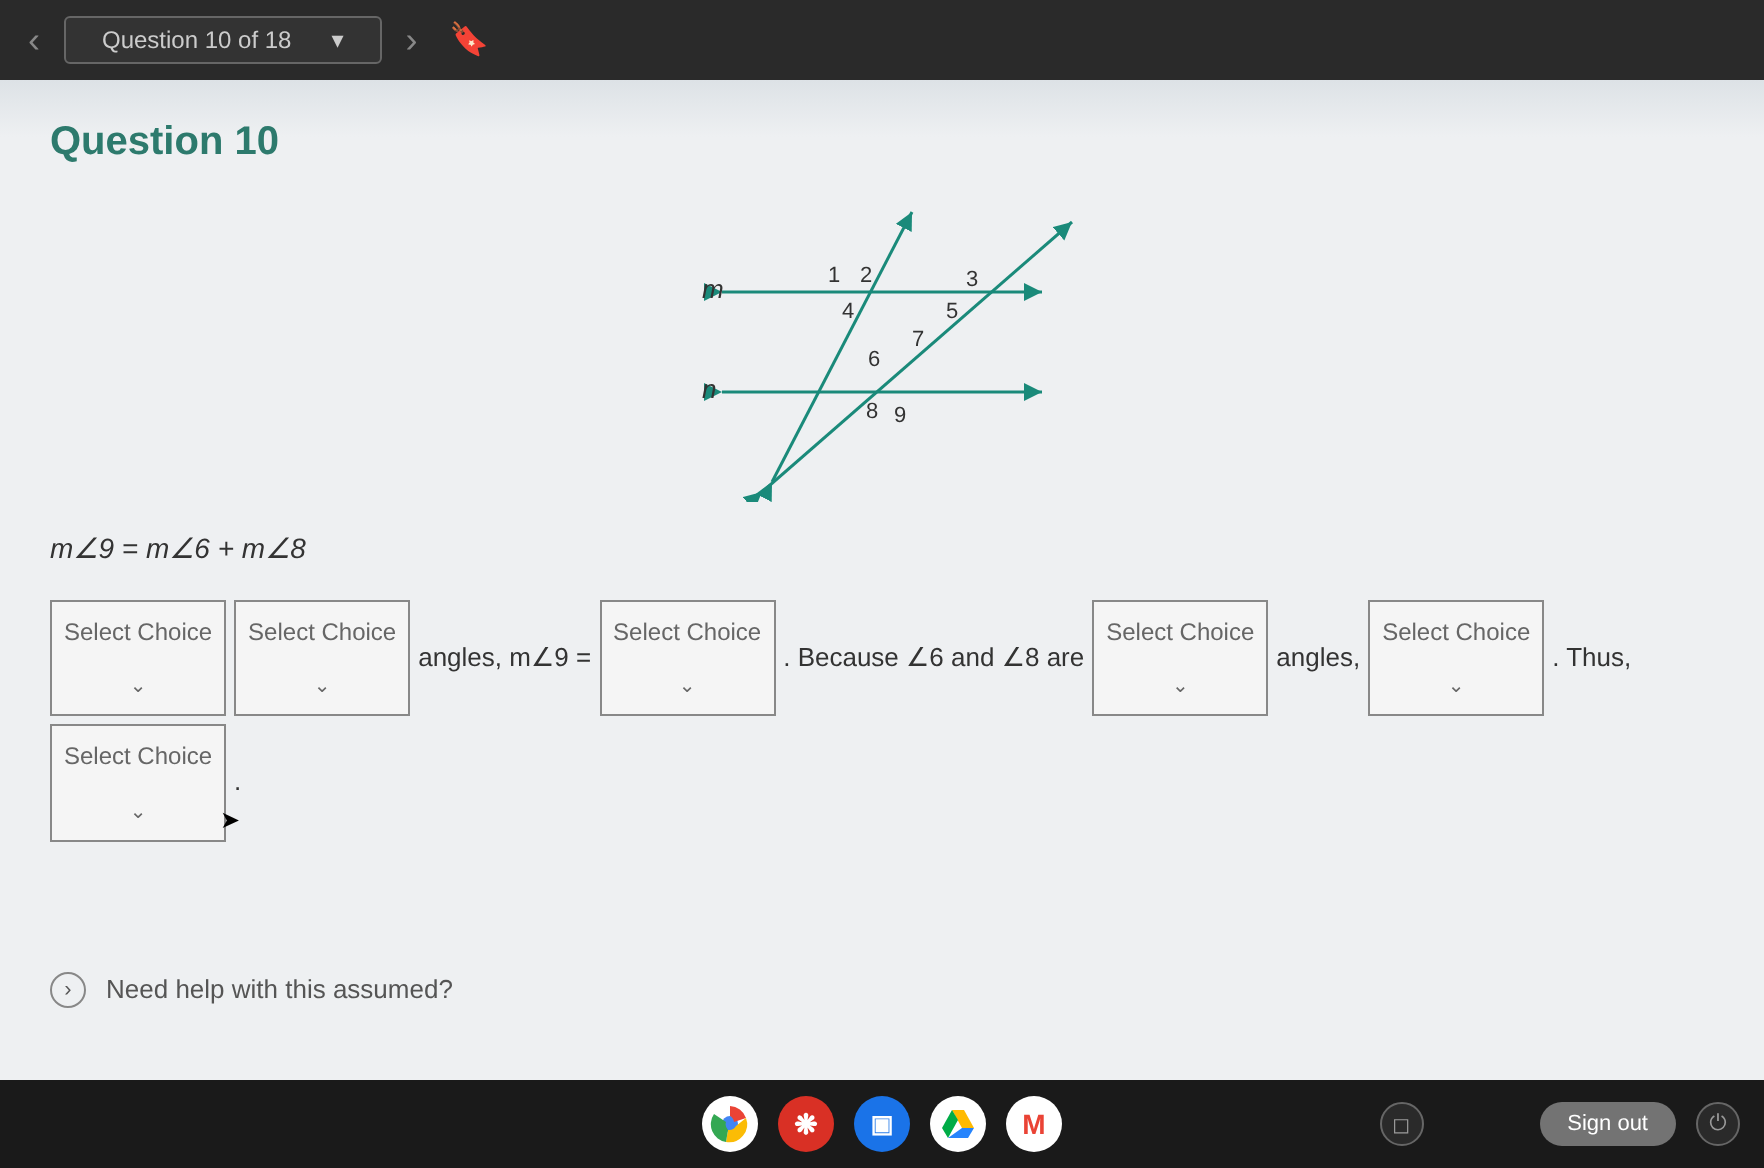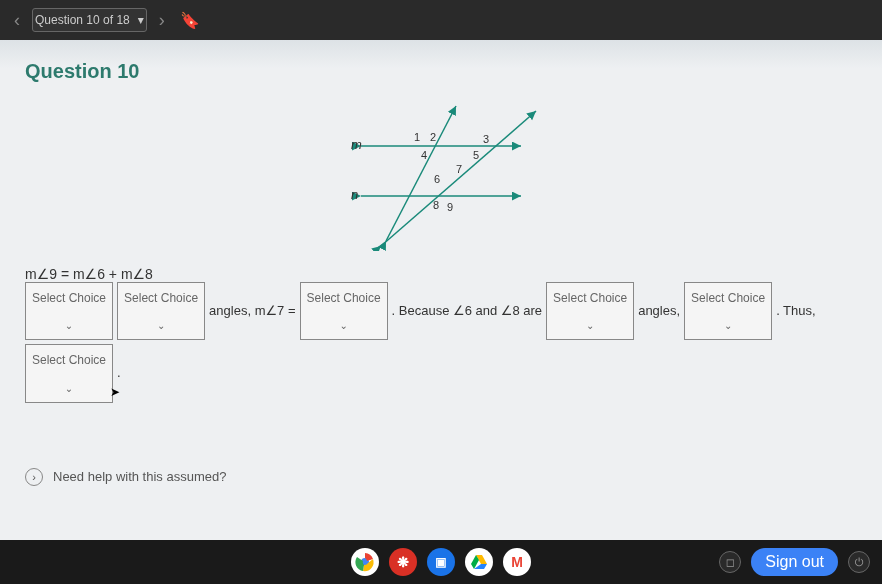--- a/index.html
+++ b/index.html
@@ -22,26 +22,26 @@
     .nav-chev {
       color: #888;
       font-size: 18px;
       cursor: pointer;
       padding: 4px;
     }
     .question-selector {
       border: 1px solid #666;
       background: #333;
       color: #ccc;
-      padding: 4px 2px;
+      padding: 4px 18px;
       border-radius: 3px;
       font-size: 12px;
       display: flex;
       align-items: center;
-      gap: 8px;
+      gap: 20px;
       cursor: pointer;
     }
     .main-content {
       background: #e8e8e8;
       background: linear-gradient(to bottom, #dde2e6 0%, #eef0f2 5%, #eef0f2 95%, #d8dde0 100%);
       height: 568px;
       padding: 20px 25px;
       position: relative;
       overflow: hidden;
     }
@@ -61,20 +61,22 @@
       justify-content: center;
       margin: 10px 0 15px 0;
     }
     .figure-svg {
       width: 260px;
       height: 150px;
     }
     .equation {
       color: #333;
       font-size: 14px;
+      font-style: italic;
+      margin-bottom: 18px;
     }
     .answer-block {
       color: #333;
       font-size: 13px;
       line-height: 2.2;
       display: flex;
       flex-wrap: wrap;
       align-items: center;
       gap: 4px;
     }
@@ -138,27 +140,28 @@
       cursor: pointer;
     }
     .tray-right {
       position: absolute;
       right: 12px;
       display: flex;
       align-items: center;
       gap: 10px;
     }
     .signout-btn {
-      background: #3b82f6;
+      background: #737373;
       color: white;
       border: none;
       border-radius: 15px;
       padding: 5px 14px;
-      font-size: 16px;
-      cursor: pointer;
+      font-size: 11px;
+      cursor: pointer;
+      margin-left: 48px;
     }
     .circle-btn {
       width: 22px;
       height: 22px;
       border: 1px solid #666;
       border-radius: 50%;
       background: #2a2a2a;
       color: #999;
       display: flex;
       align-items: center;
@@ -222,21 +225,21 @@
 
   <div class="answer-block">
     <span class="select-choice">
       <span>Select Choice</span>
       <span class="chev">⌄</span>
     </span>
     <span class="select-choice">
       <span>Select Choice</span>
       <span class="chev">⌄</span>
     </span>
-    <span>angles, m∠7 =</span>
+    <span>angles, m∠9 =</span>
     <span class="select-choice">
       <span>Select Choice</span>
       <span class="chev">⌄</span>
     </span>
     <span>. Because ∠6 and ∠8 are</span>
     <span class="select-choice">
       <span>Select Choice</span>
       <span class="chev">⌄</span>
     </span>
     <span>angles,</span>

